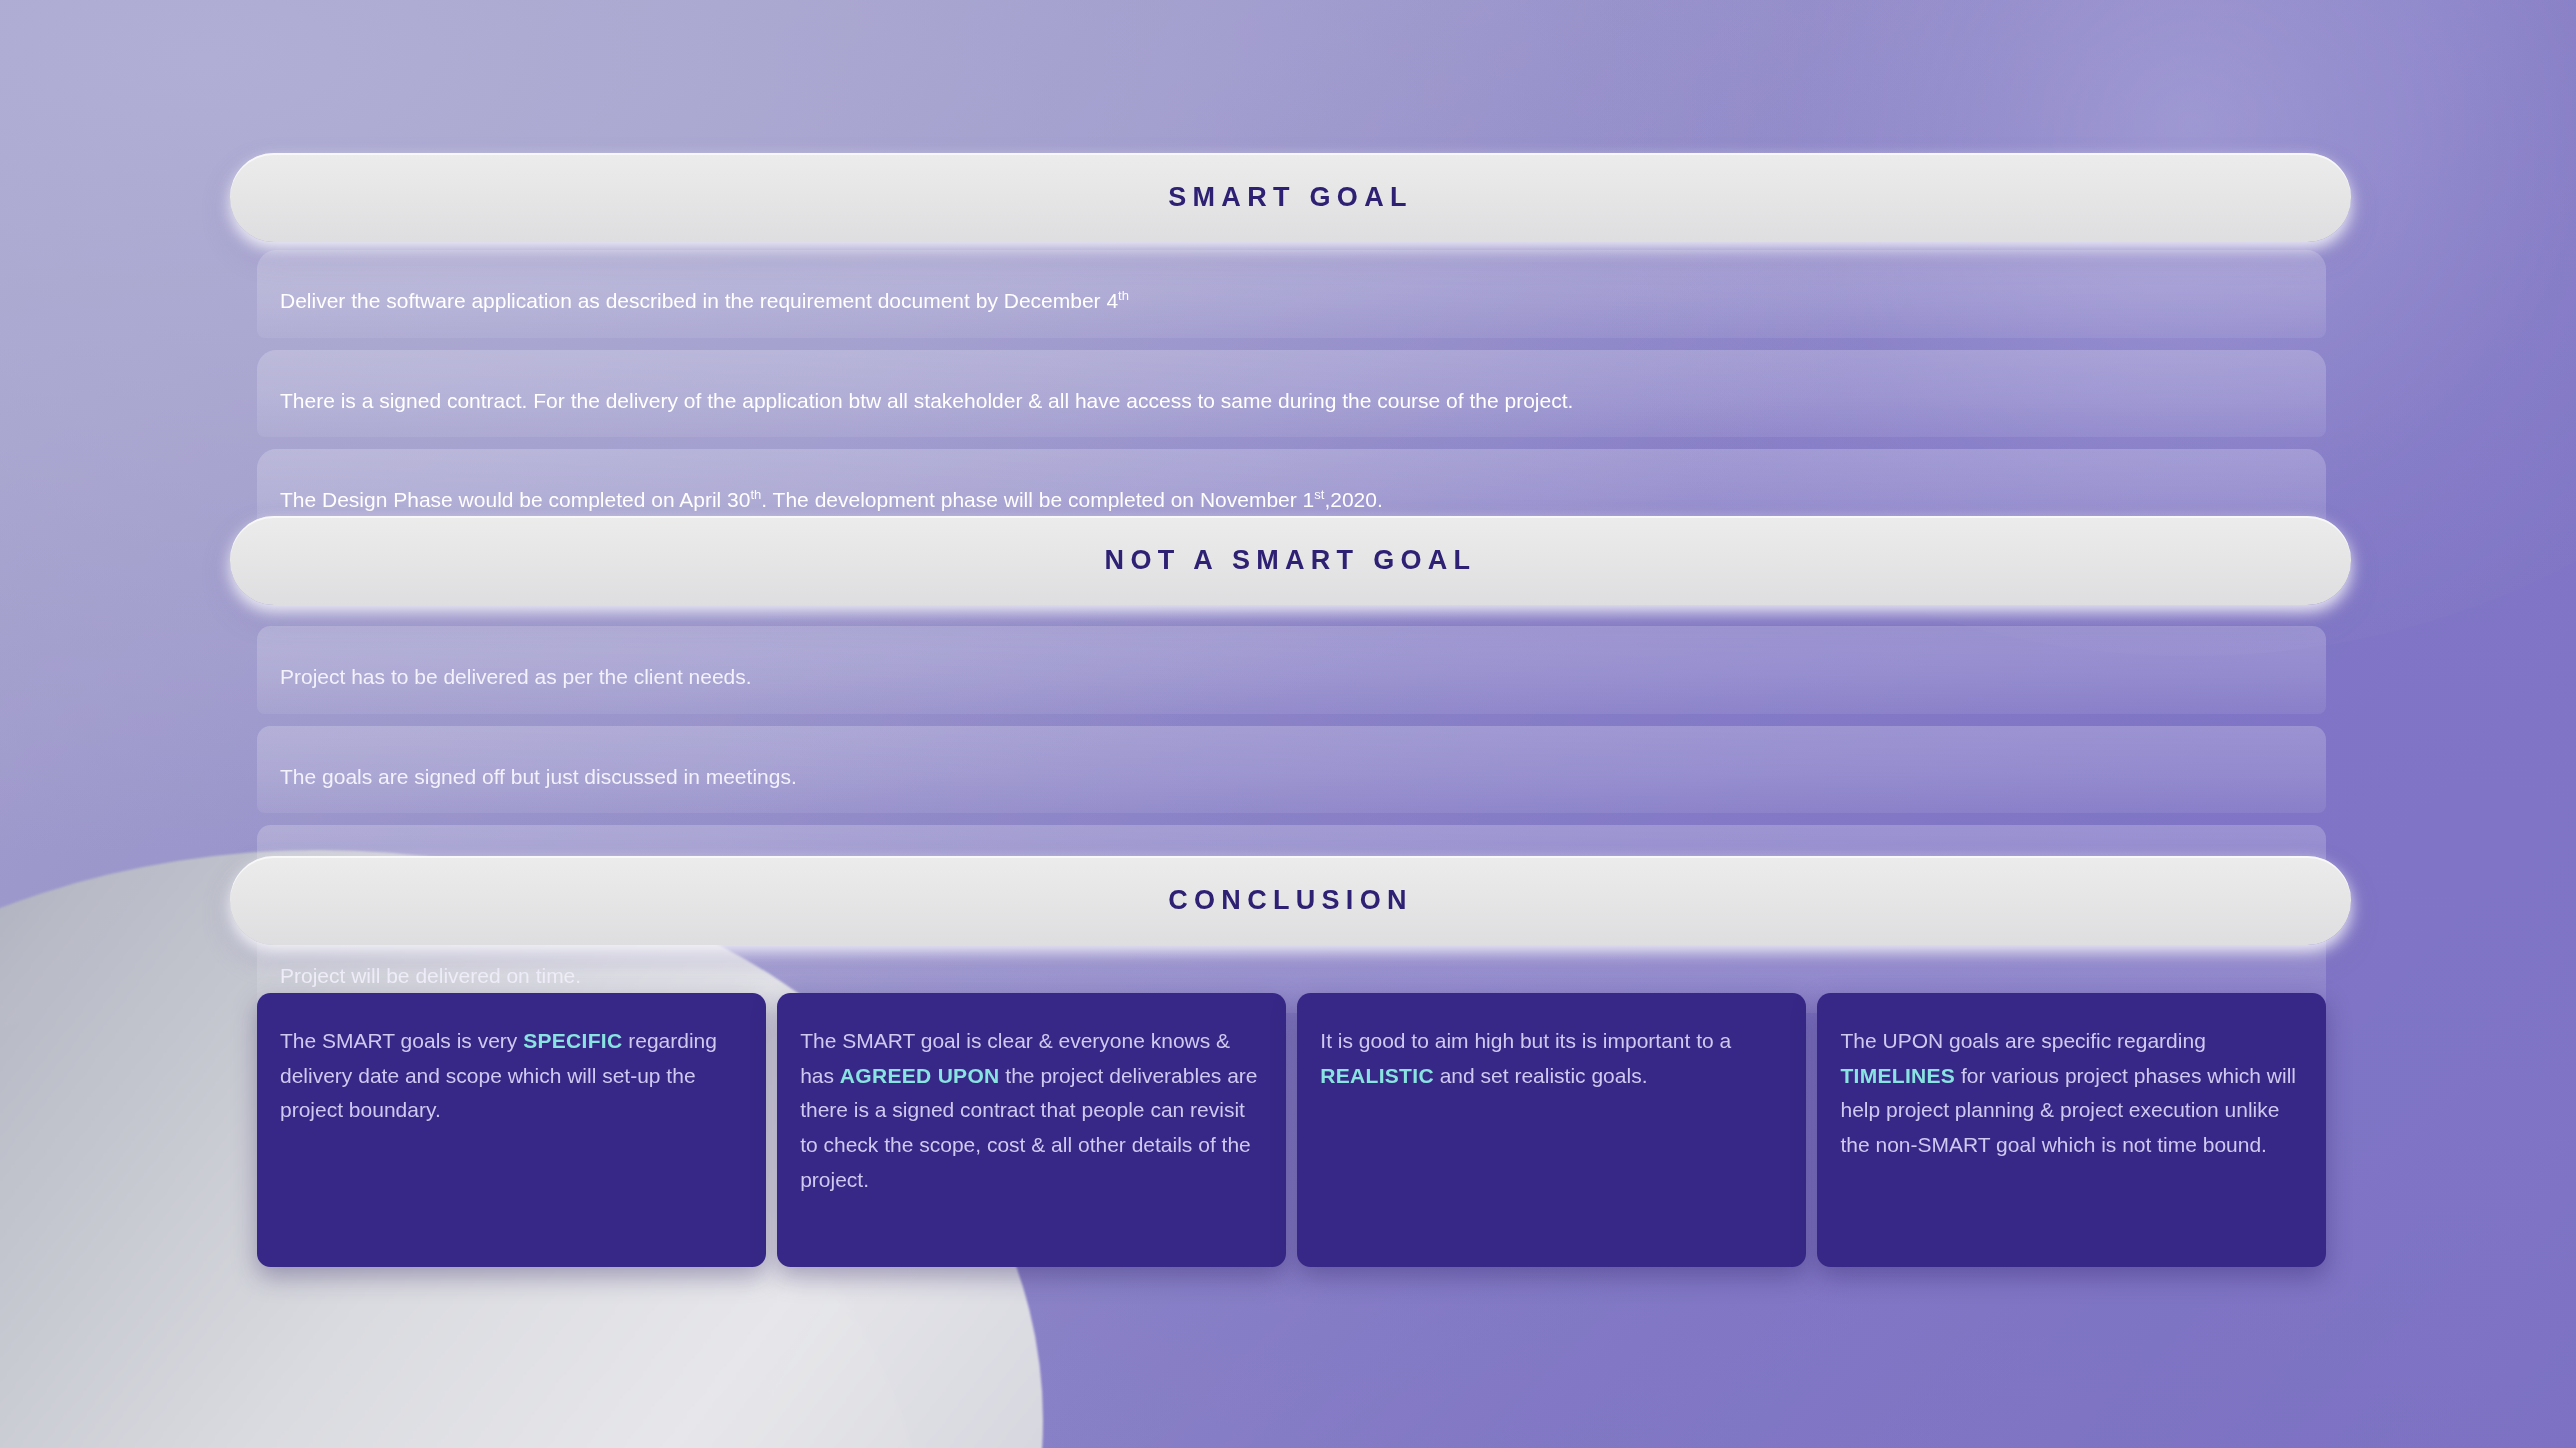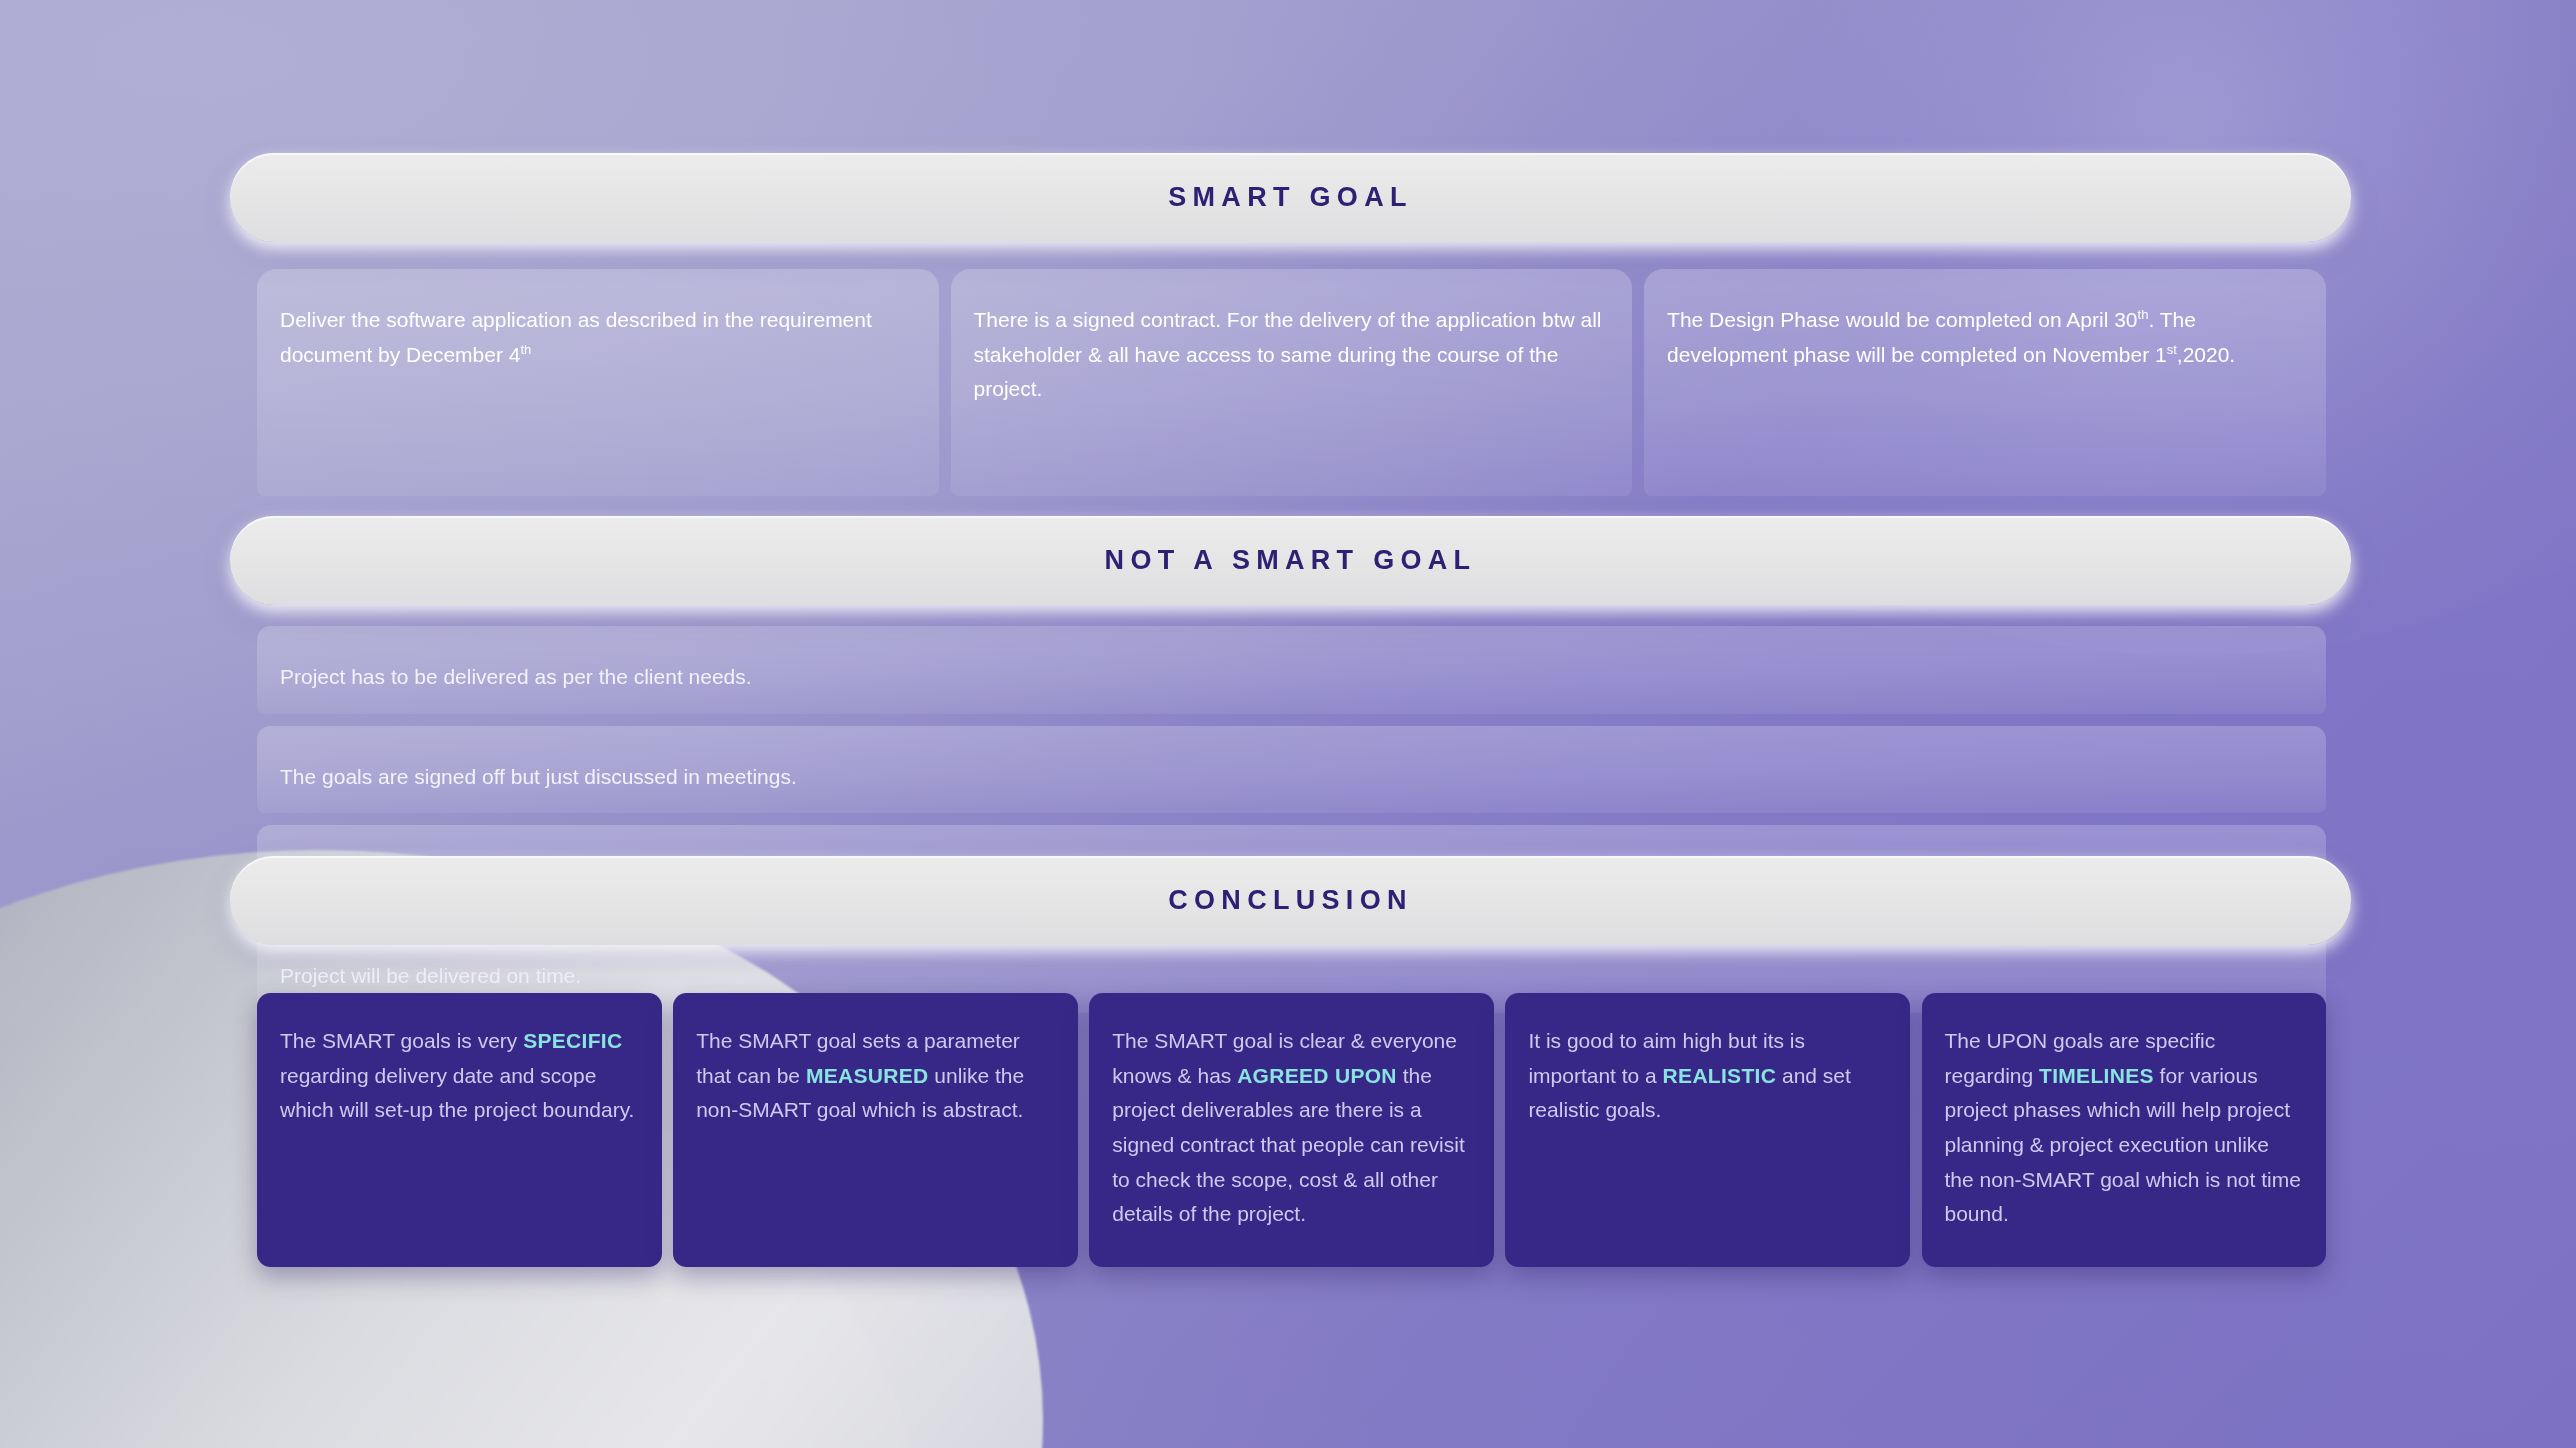--- a/index.html
+++ b/index.html
@@ -97,21 +97,21 @@
 
   
   .row {
     position: absolute;
     left: 27px;
     width: 2069px;
     display: flex;
     gap: 11.6px;
     z-index: 3;
   }
-  .row-1 { top: 269px; height: 227px; }
+  .row-1 { top: 250px; height: 227px; flex-direction: column; }
   .row-2 { top: 626px; height: 230px; flex-direction: column; }
   .row-3 { top: 993px; height: 274px; }
 
   .card {
     flex: 1 1 0;
     box-sizing: border-box;
     padding: 34px 23px 19.3px 23px;
   }
 
   
@@ -195,23 +195,20 @@
     </div>
 
     <div class="band band-3">
       <span class="band-title">CONCLUSION</span>
     </div>
     <div class="row row-3">
       <div class="card card-solid">
           <div class="card-text"><span>The SMART goals is very </span><span class="hl">SPECIFIC</span><span> regarding delivery date and scope which will set-up the project boundary.</span></div>
         </div>
       <div class="card card-solid">
-          <div class="card-text"><span>The SMART goal sets a parameter that can be </span><span class="hl">MEASURED</span><span> unlike the non-SMART goal which is abstract.</span></div>
-        </div>
-      <div class="card card-solid">
           <div class="card-text"><span>The SMART goal is clear &amp; everyone knows &amp; has </span><span class="hl">AGREED UPON</span><span> the project deliverables are there is a signed contract that people can revisit to check the scope, cost &amp; all other details of the project.</span></div>
         </div>
       <div class="card card-solid">
           <div class="card-text"><span>It is good to aim high but its is important to a </span><span class="hl">REALISTIC</span><span> and set realistic goals.</span></div>
         </div>
       <div class="card card-solid">
           <div class="card-text"><span>The UPON goals are specific regarding </span><span class="hl">TIMELINES</span><span> for various project phases which will help project planning &amp; project execution unlike the non-SMART goal which is not time bound.</span></div>
         </div>
     </div>
 

